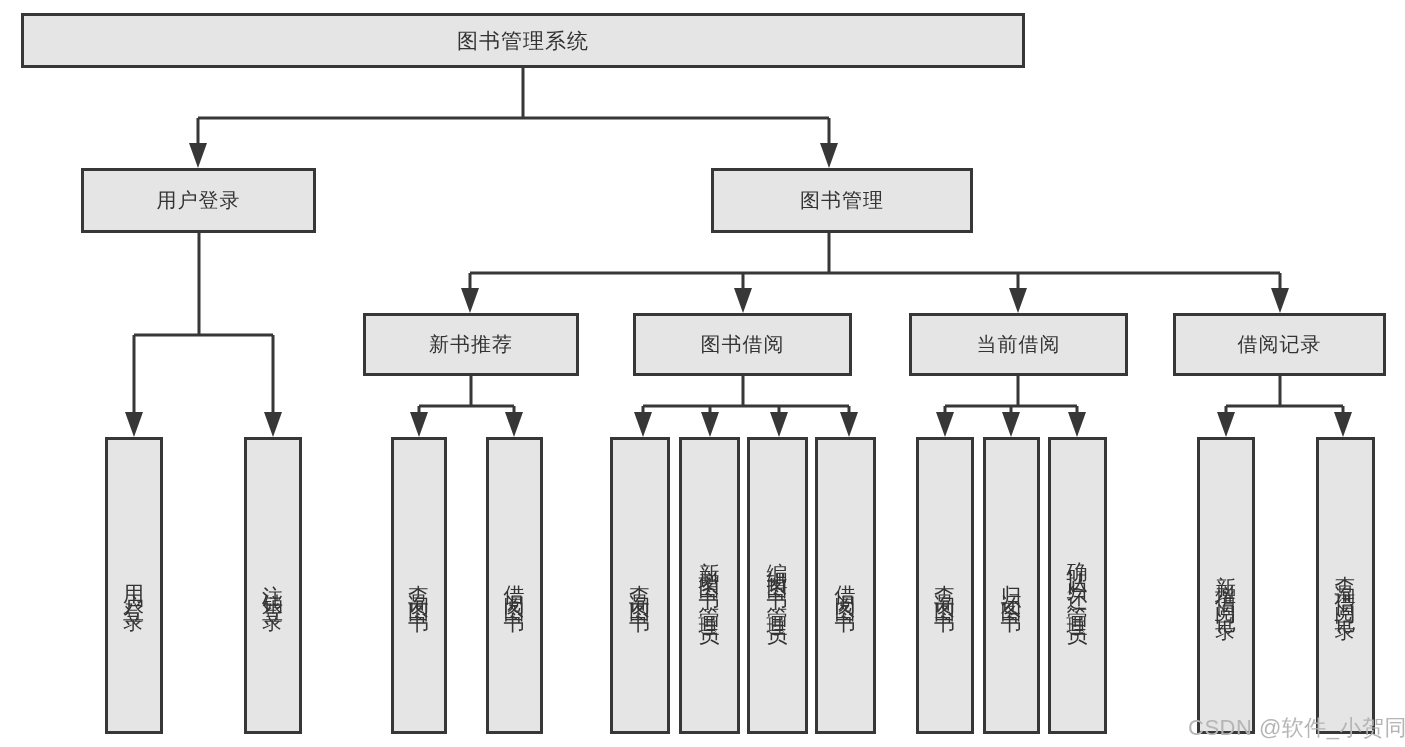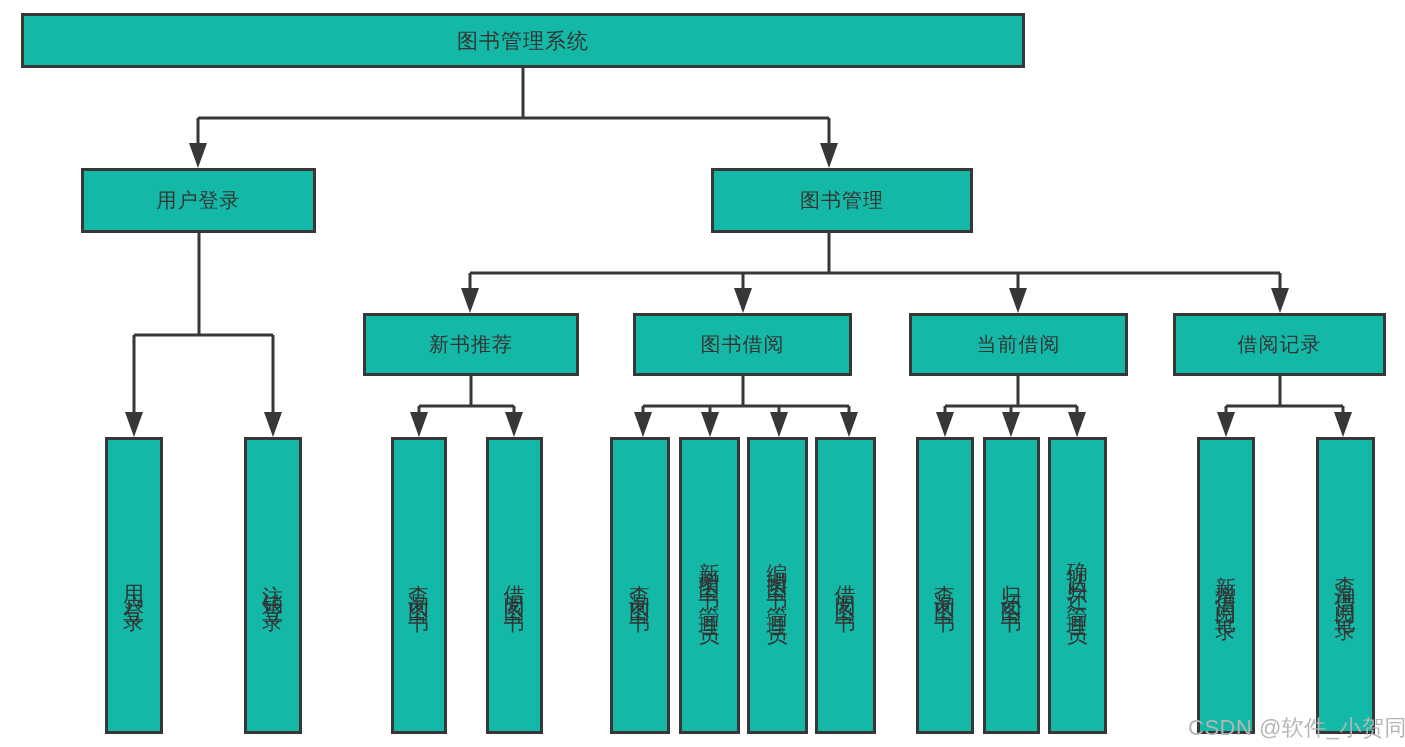--- a/index.html
+++ b/index.html
@@ -2,21 +2,21 @@
 <html><head>
 <meta charset="utf-8">
 <style>
   html,body { margin:0; padding:0; background:#ffffff; }
   body { font-family:"Liberation Sans", sans-serif; }
   #canvas {
     position:relative; width:1405px; height:747px; background:#ffffff; overflow:hidden;
   }
   #connectors { position:absolute; left:0; top:0; width:1405px; height:747px; }
   .node {
-    position:absolute; box-sizing:border-box; background:#14b8a6;
+    position:absolute; box-sizing:border-box; background:#e5e5e5;
     border:3px solid #373737; color:#333333;
     display:flex; align-items:center; justify-content:center;
     text-align:center;
   }
   .h-label { font-size:20px; letter-spacing:1px; white-space:nowrap; }
   .root-label { font-size:21px; letter-spacing:1px; white-space:nowrap; }
   .leaf .v-label {
     writing-mode:vertical-rl; text-orientation:mixed;
     font-size:21px; line-height:1.1; letter-spacing:9px; white-space:nowrap;
   }

